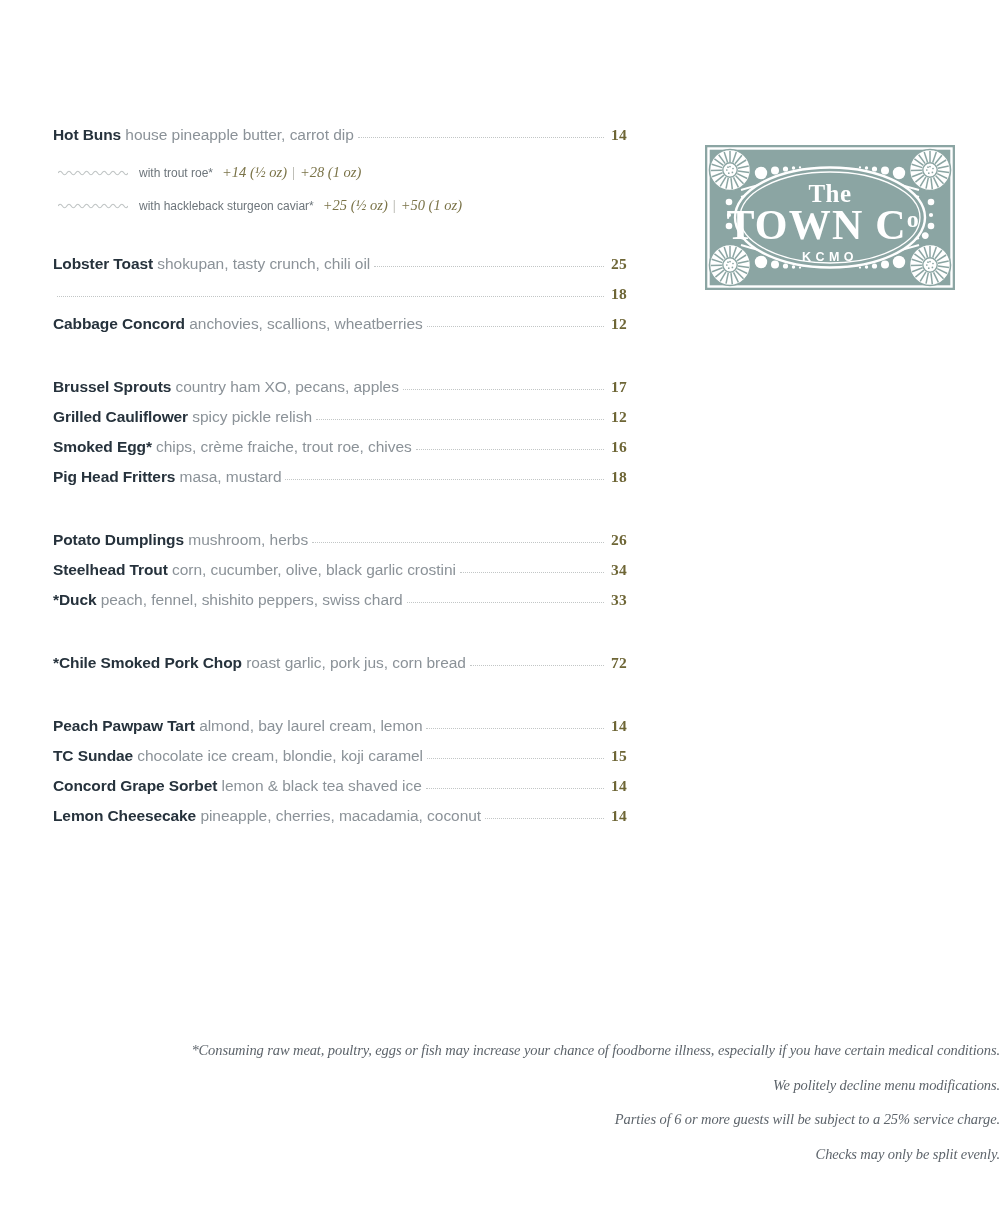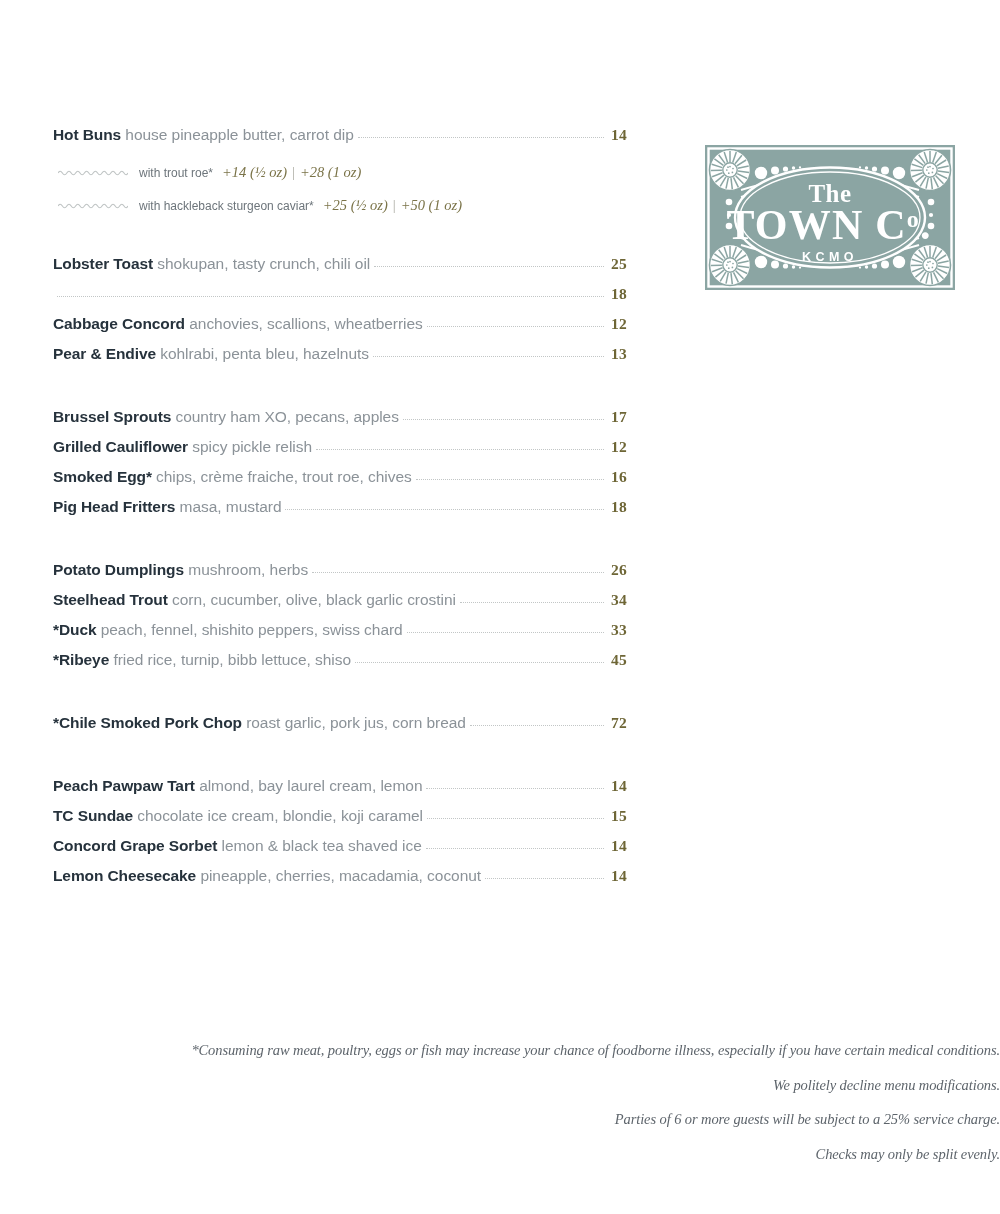--- a/index.html
+++ b/index.html
@@ -270,25 +270,20 @@
       </div>
       <div class="row">
         <span class="leader"></span>
         <span class="price">18</span>
       </div>
       <div class="row">
         <span class="row-text"><span class="dish">Cabbage Concord</span> <span class="desc">anchovies, scallions, wheatberries</span></span>
         <span class="leader"></span>
         <span class="price">12</span>
       </div>
-      <div class="row">
-        <span class="row-text"><span class="dish">Pear &amp; Endive</span> <span class="desc">kohlrabi, penta bleu, hazelnuts</span></span>
-        <span class="leader"></span>
-        <span class="price">13</span>
-      </div>
     </div>
     <div class="section">
       <div class="row">
         <span class="row-text"><span class="dish">Brussel Sprouts</span> <span class="desc">country ham XO, pecans, apples</span></span>
         <span class="leader"></span>
         <span class="price">17</span>
       </div>
       <div class="row">
         <span class="row-text"><span class="dish">Grilled Cauliflower</span> <span class="desc">spicy pickle relish</span></span>
         <span class="leader"></span>
@@ -313,25 +308,20 @@
       </div>
       <div class="row">
         <span class="row-text"><span class="dish">Steelhead Trout</span> <span class="desc">corn, cucumber, olive, black garlic crostini</span></span>
         <span class="leader"></span>
         <span class="price">34</span>
       </div>
       <div class="row">
         <span class="row-text"><span class="dish">*Duck</span> <span class="desc">peach, fennel, shishito peppers, swiss chard</span></span>
         <span class="leader"></span>
         <span class="price">33</span>
-      </div>
-      <div class="row">
-        <span class="row-text"><span class="dish">*Ribeye</span> <span class="desc">fried rice, turnip, bibb lettuce, shiso</span></span>
-        <span class="leader"></span>
-        <span class="price">45</span>
       </div>
     </div>
     <div class="section">
       <div class="row">
         <span class="row-text"><span class="dish">*Chile Smoked Pork Chop</span> <span class="desc">roast garlic, pork jus, corn bread</span></span>
         <span class="leader"></span>
         <span class="price">72</span>
       </div>
     </div>
     <div class="section">

